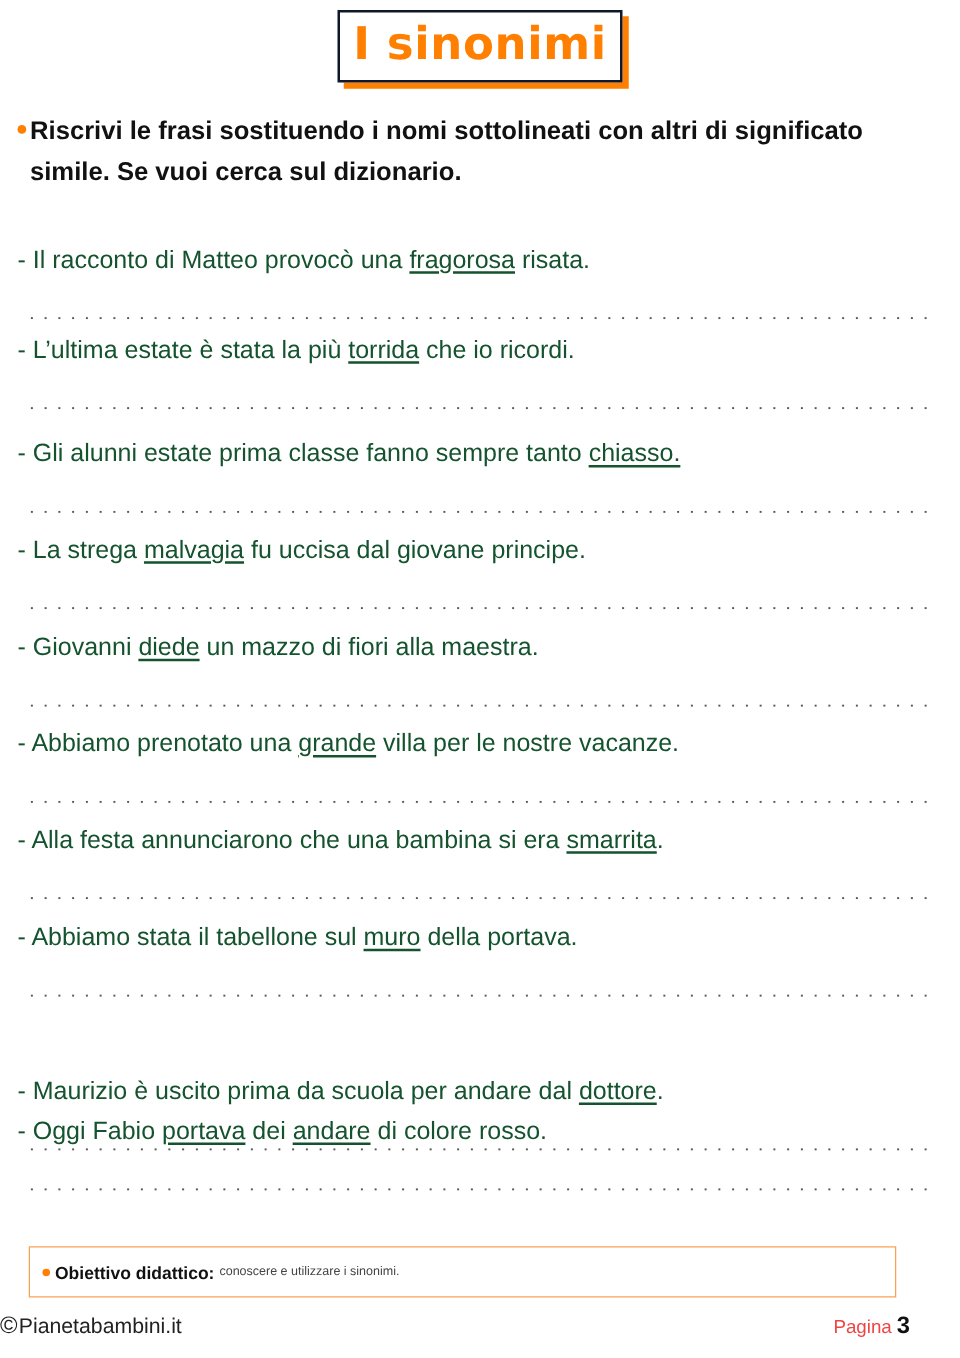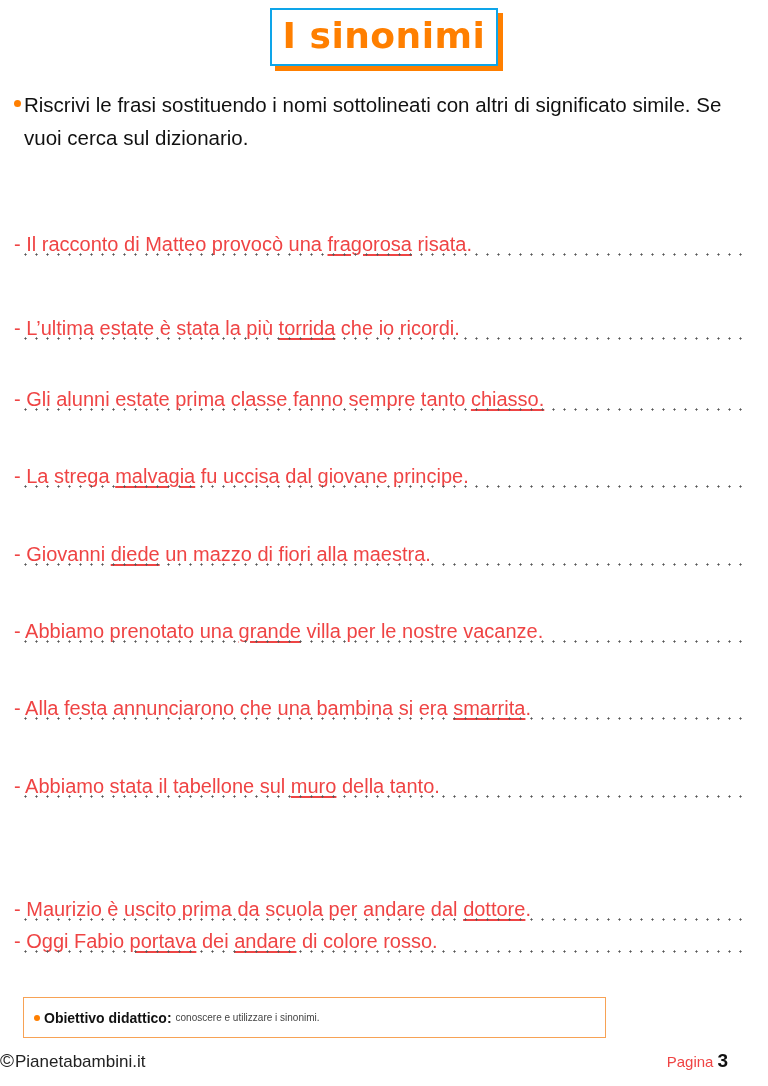--- a/index.html
+++ b/index.html
@@ -3,51 +3,51 @@
   <meta charset="utf-8">
   <style>
     * { margin: 0; padding: 0; box-sizing: border-box; }
     html, body { width: 768px; height: 1086px; background: #ffffff; overflow: hidden; }
     body { position: relative; font-family: "DejaVu Sans", sans-serif; color: #222222; }
 
     .title-wrap { position: absolute; left: 270px; top: 8px; width: 228px; height: 58px; }
     .title-shadow { position: absolute; left: 5px; top: 5px; width: 228px; height: 58px; background: #ff7f00; }
     .title-box {
       position: absolute; left: 0; top: 0; width: 228px; height: 58px;
-      background: #ffffff; border: 2px solid #0ea5e9;
+      background: #ffffff; border: 2px solid #0f172a;
       display: flex; align-items: center; justify-content: center;
     }
     .title-text {
       font-family: "DejaVu Sans", sans-serif; font-weight: bold;
       font-size: 36px; color: #ff7f00; letter-spacing: 0.5px; line-height: 1;
       margin-top: -2px;
     }
 
     .instruction { position: absolute; left: 10px; top: 88px; width: 745px; }
     .bullet { position: absolute; width: 7px; height: 7px; border-radius: 50%; background: #ff7f00; }
     .instruction .bullet { left: 4px; top: 12px; }
     .instruction-text {
-      margin-left: 14px; font-family: "Liberation Sans", sans-serif; font-weight: normal;
+      margin-left: 14px; font-family: "Liberation Sans", sans-serif; font-weight: bold;
       font-size: 20.5px; line-height: 33px; color: #111111;
     }
 
     .exercise { position: absolute; left: 14px; width: 740px; }
     .sentence {
       font-family: "Liberation Sans", sans-serif; font-size: 20px;
-      color: #ef4444; white-space: nowrap; line-height: 24px; margin-top: 36px;
+      color: #14532d; white-space: nowrap; line-height: 24px;
     }
     .sentence .u { text-decoration: underline; text-underline-offset: 3px; text-decoration-thickness: 1.5px; }
     .dotline {
       position: absolute; left: 6px; width: 728px; height: 3px;
       background-image: radial-gradient(circle, #555555 0.9px, transparent 1.2px);
       background-size: 11px 3px; background-repeat: repeat-x;
     }
 
     .objective {
-      position: absolute; left: 23px; top: 997px; width: 583px; height: 41px;
+      position: absolute; left: 23px; top: 997px; width: 694px; height: 41px;
       border: 1.5px solid #f7a255; background: #ffffff;
       display: flex; align-items: center;
     }
     .objective .bullet { position: static; width: 6px; height: 6px; margin-left: 10px; margin-right: 4px; }
     .objective-label { font-family: "Liberation Sans", sans-serif; font-weight: bold; font-size: 14px; color: #111111; }
     .objective-text { font-family: "Liberation Sans", sans-serif; font-size: 10px; color: #444444; margin-left: 4px; }
 
     .footer-brand {
       position: absolute; left: 0; width: 768px; top: 1050px; text-align: left;
       font-family: Liberation Sans, sans-serif; font-size: 17px; color: #222222;
@@ -71,21 +71,21 @@
   <span class="bullet"></span>
   <div class="instruction-text">Riscrivi le frasi sostituendo i nomi sottolineati con altri di significato simile. Se vuoi cerca sul dizionario.</div>
 </div>
 
 <div id="exercises">
 
   <div class="exercise" style="top:196px">
     <div class="sentence"><span>- Il racconto di Matteo provocò una </span><span class="u">fragorosa</span><span> risata.</span></div>
     <div class="dotline" style="top:57px"></div>
   </div>
-  <div class="exercise" style="top:280px">
+  <div class="exercise" style="top:268px">
     <div class="sentence"><span>- L’ultima estate è stata la più </span><span class="u">torrida</span><span> che io ricordi.</span></div>
     <div class="dotline" style="top:57px"></div>
   </div>
   <div class="exercise" style="top:351px">
     <div class="sentence"><span>- Gli alunni estate prima classe fanno sempre tanto </span><span class="u">chiasso.</span><span></span></div>
     <div class="dotline" style="top:57px"></div>
   </div>
   <div class="exercise" style="top:428px">
     <div class="sentence"><span>- La strega </span><span class="u">malvagia</span><span> fu uccisa dal giovane principe.</span></div>
     <div class="dotline" style="top:57px"></div>
@@ -96,21 +96,21 @@
   </div>
   <div class="exercise" style="top:583px">
     <div class="sentence"><span>- Abbiamo prenotato una </span><span class="u">grande</span><span> villa per le nostre vacanze.</span></div>
     <div class="dotline" style="top:57px"></div>
   </div>
   <div class="exercise" style="top:660px">
     <div class="sentence"><span>- Alla festa annunciarono che una bambina si era </span><span class="u">smarrita</span><span>.</span></div>
     <div class="dotline" style="top:57px"></div>
   </div>
   <div class="exercise" style="top:738px">
-    <div class="sentence"><span>- Abbiamo stata il tabellone sul </span><span class="u">muro</span><span> della tanto.</span></div>
+    <div class="sentence"><span>- Abbiamo stata il tabellone sul </span><span class="u">muro</span><span> della portava.</span></div>
     <div class="dotline" style="top:57px"></div>
   </div>
   <div class="exercise" style="top:861px">
     <div class="sentence"><span>- Maurizio è uscito prima da scuola per andare dal </span><span class="u">dottore</span><span>.</span></div>
     <div class="dotline" style="top:57px"></div>
   </div>
   <div class="exercise" style="top:893px">
     <div class="sentence"><span>- Oggi Fabio </span><span class="u">portava</span><span> dei </span><span class="u">andare</span><span> di colore rosso.</span></div>
     <div class="dotline" style="top:57px"></div>
   </div>

